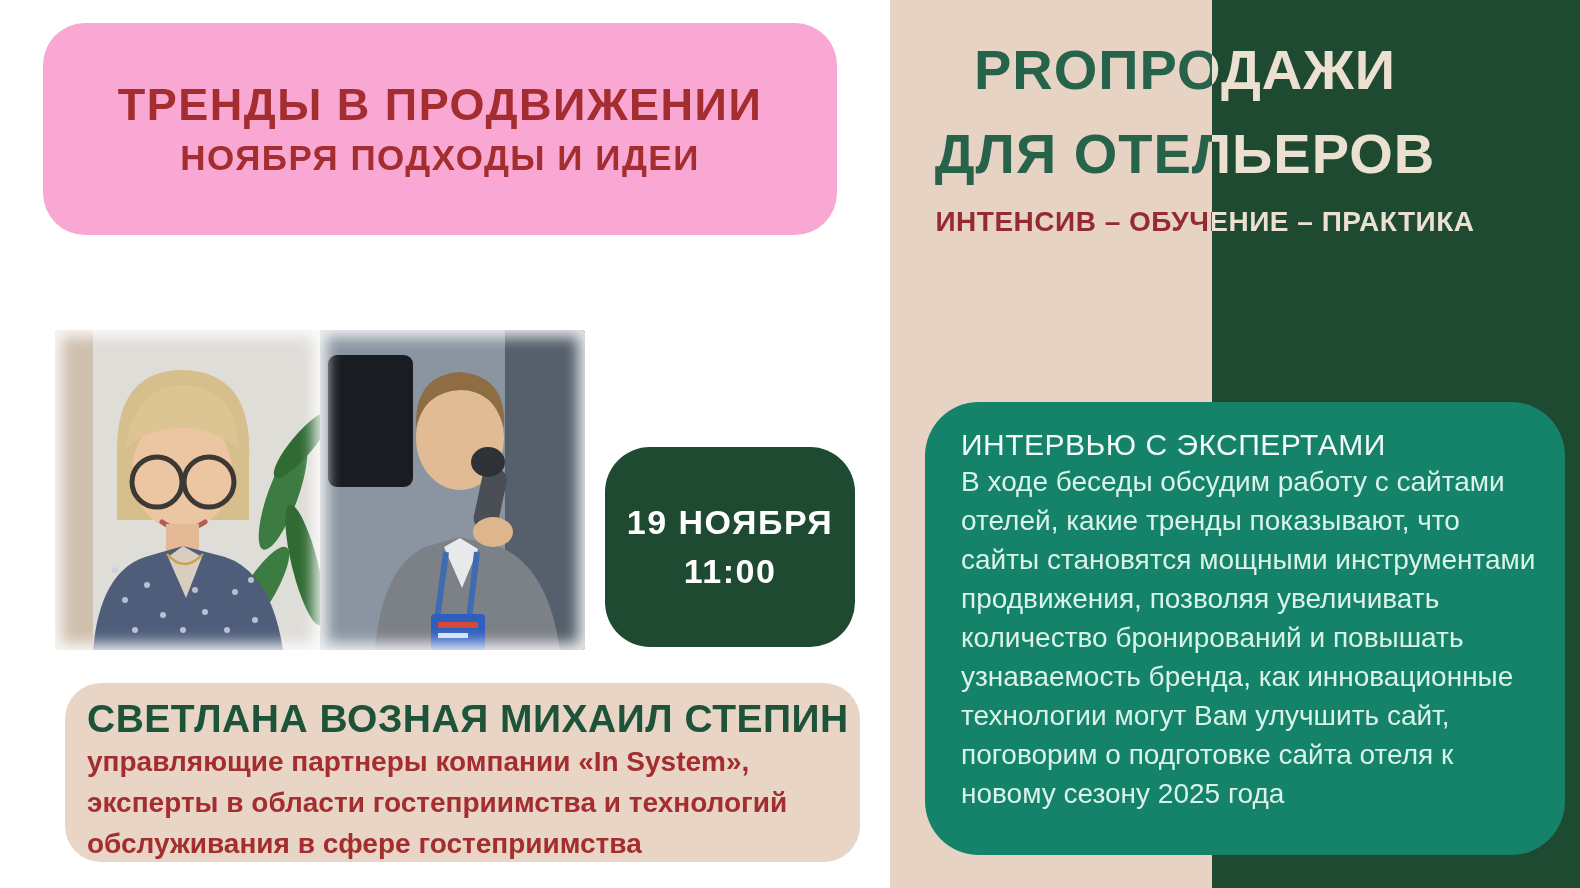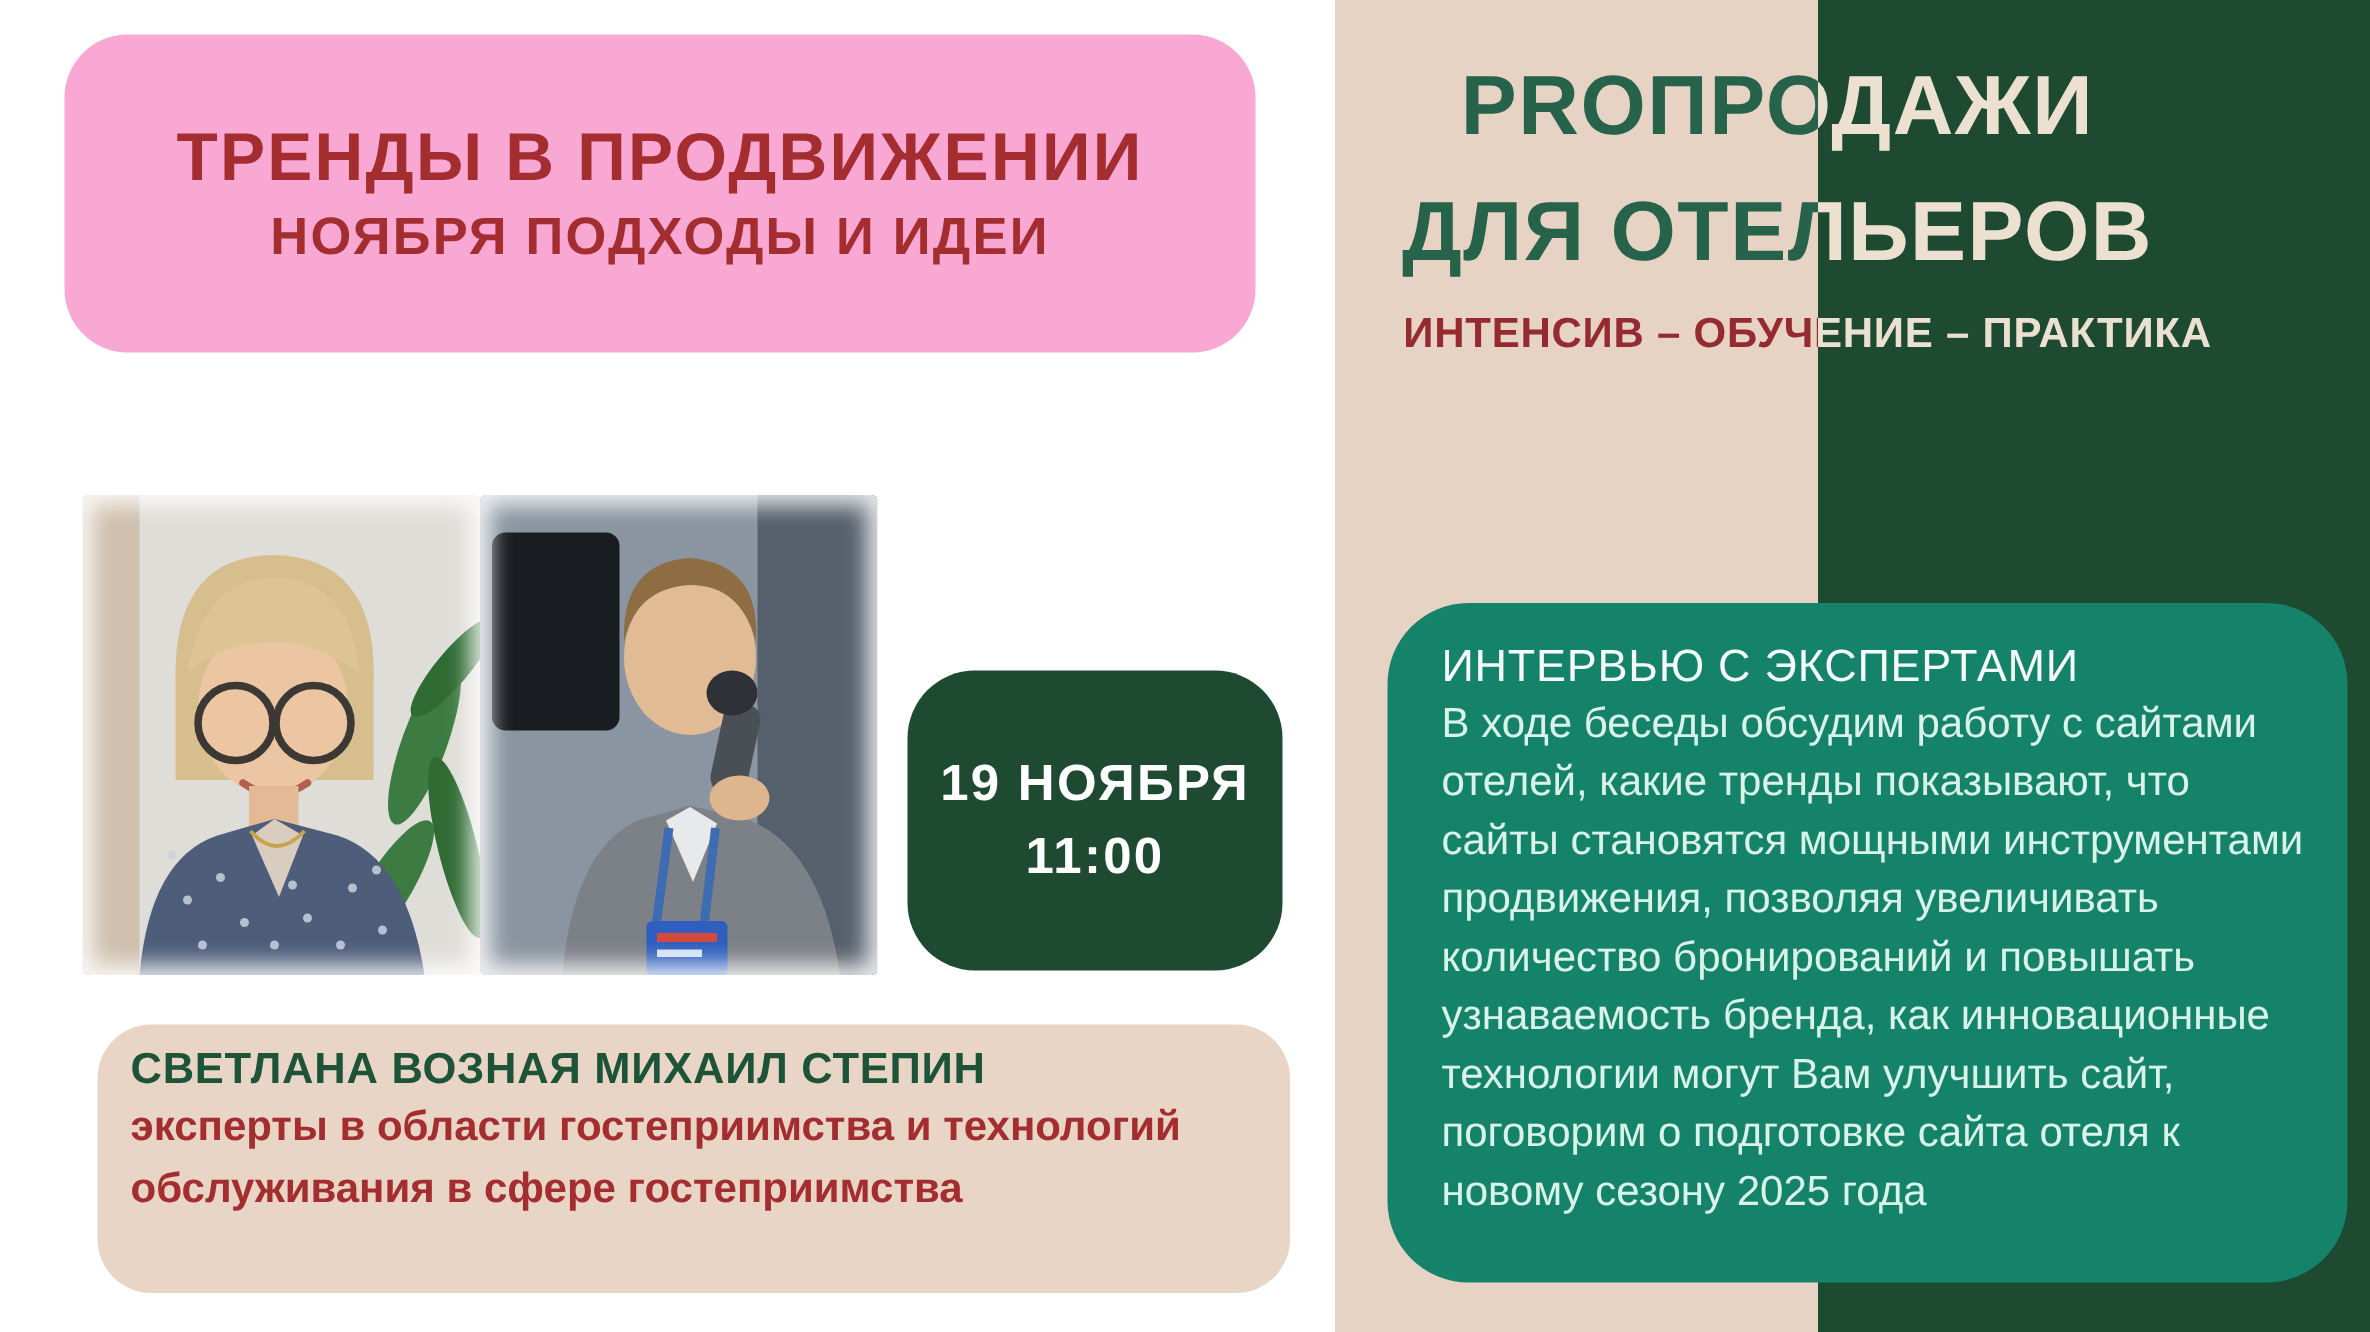--- a/index.html
+++ b/index.html
@@ -31,21 +31,21 @@
     background:#1d4a31; border-radius:45px; color:#ffffff;
     display:flex; flex-direction:column; align-items:center; justify-content:center; gap:10px;
   }
   .date-line { font-weight:bold; font-size:34px; letter-spacing:1.5px; white-space:nowrap; }
 
   .names-card {
     position:absolute; left:65px; top:683px; width:795px; height:179px;
     background:#e9d5c6; border-radius:36px; box-sizing:border-box;
     padding:14px 20px 0 22px;
   }
-  .names-line { color:#1d5339; font-weight:bold; font-size:29px; letter-spacing:0.5px; white-space:nowrap; }
+  .names-line { color:#1d5339; font-weight:bold; font-size:39px; letter-spacing:0.5px; white-space:nowrap; }
   .desc-line { color:#a32d2f; font-weight:bold; font-size:28px; line-height:41px; white-space:nowrap; }
 
   
   .right-panel { position:absolute; left:890px; top:0; width:690px; height:888px; }
 
   .split-block { position:absolute; left:0; width:690px; }
   .split-layer { position:absolute; top:0; left:0; width:100%; box-sizing:border-box; text-align:center; }
   
   .split-layer.l1 { clip-path: inset(0 calc(100% - 322px) 0 0); }
   
@@ -148,20 +148,21 @@
     </div>
   </div>
 
   <div class="date-card">
     <div class="date-line">19 НОЯБРЯ</div>
     <div class="date-line">11:00</div>
   </div>
 
   <div class="names-card">
     <div class="names-line">СВЕТЛАНА ВОЗНАЯ МИХАИЛ СТЕПИН</div>
+    <div class="desc-line">управляющие партнеры компании «In System»,</div>
     <div class="desc-line">эксперты в области гостеприимства и технологий</div>
     <div class="desc-line">обслуживания в сфере гостеприимства</div>
   </div>
 
   <div class="right-panel">
 
     <div class="split-block big-title">
       <div class="split-layer l1">
         <div>PROПРОДАЖИ</div>
         <div>ДЛЯ ОТЕЛЬЕРОВ</div>

